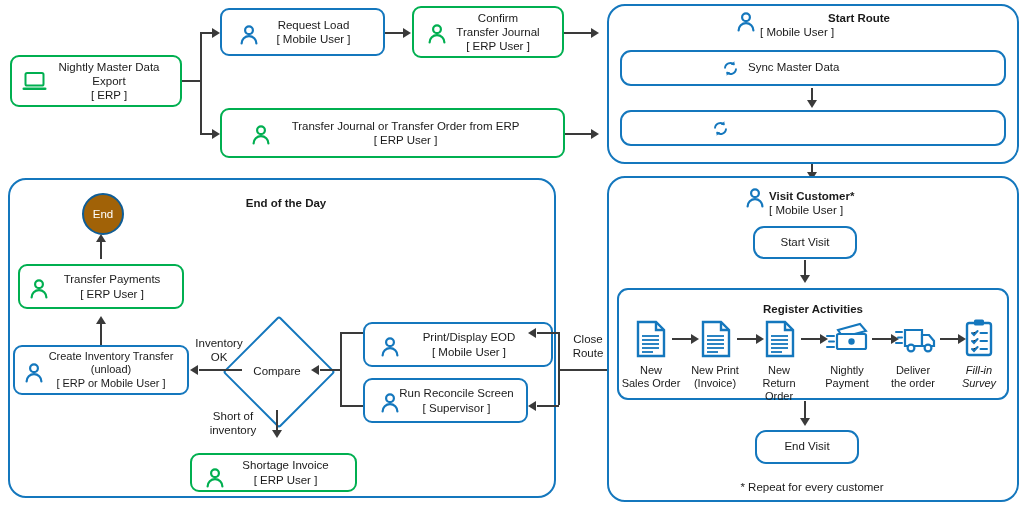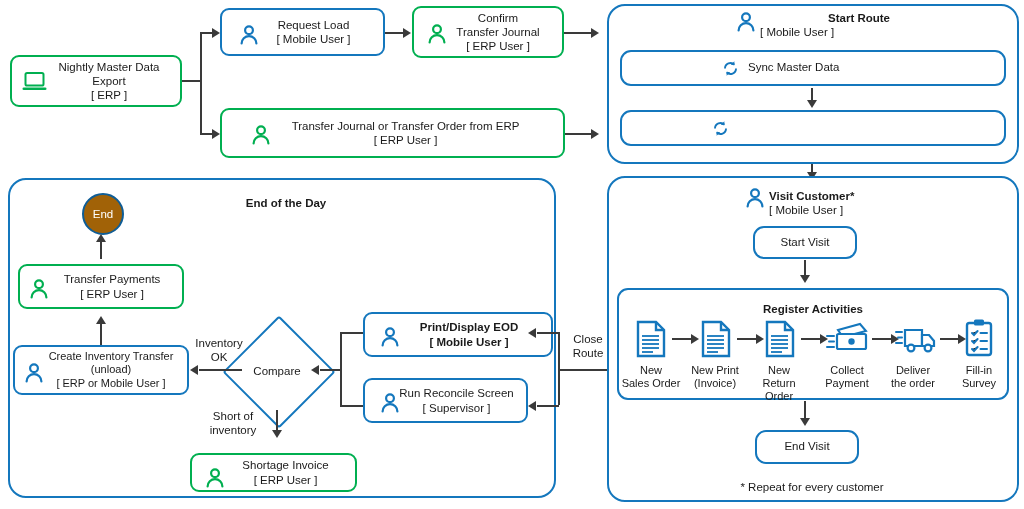--- a/index.html
+++ b/index.html
@@ -248,21 +248,21 @@
       <rect x="11" y="12" width="29" height="15" rx="1.5" fill="#fff" stroke="#1477bd" stroke-width="2.2"></rect>
       <circle cx="25.5" cy="19.5" r="3.2" fill="#1477bd"></circle>
       <g stroke="#1477bd" stroke-width="2" stroke-linecap="round">
         <line x1="1" y1="14" x2="8" y2="14"></line>
           <line x1="3" y1="19.5" x2="8" y2="19.5"></line>
           <line x1="1" y1="25" x2="8" y2="25"></line>
       </g>
     </svg>
   </span>
   <div class="actcell" style="left:816px;top:364px;">
-    <div>Collect</div>
+    <div>Nightly</div>
     <div>Payment</div>
   </div>
   <div class="ln lnh" style="left:872px;top:338px;width:20px;"></div>
   <div class="arrow ar-r" style="left:891px;top:334px;"></div>
 
   <span class="actico" style="left:895px;top:322px;">
     <svg width="44" height="34" viewBox="0 0 44 34">
       <path d="M10 8 H27 V24 H10 Z" fill="#fff" stroke="#1477bd" stroke-width="2.2"></path>
       <path d="M27 13 H34 L39 19 V24 H27 Z" fill="#fff" stroke="#1477bd" stroke-width="2.2"></path>
       <circle cx="16" cy="26" r="3.4" fill="#fff" stroke="#1477bd" stroke-width="2.2"></circle>
@@ -288,21 +288,21 @@
       <g stroke="#1477bd" stroke-width="2" stroke-linecap="round">
         <path d="M9 15 l2 2 l3.6 -4"></path>
           <path d="M9 23 l2 2 l3.6 -4"></path>
           <path d="M9 31 l2 2 l3.6 -4"></path>
         <line x1="17.5" y1="15" x2="24" y2="15"></line>
           <line x1="17.5" y1="23" x2="24" y2="23"></line>
           <line x1="17.5" y1="31" x2="24" y2="31"></line>
       </g>
     </svg>
   </span>
-  <div class="actcell" style="left:948px;top:364px;">
+  <div class="actcell" style="left:948px;top:364px;font-style:italic;">
     <div>Fill-in</div>
     <div>Survey</div>
   </div>
 
   <div class="ln lnv" style="left:804px;top:401px;height:18px;"></div>
   <div class="arrow ar-d" style="left:800px;top:418px;"></div>
 
   <div class="inner" style="left:755px;top:430px;width:104px;height:34px;display:flex;align-items:center;justify-content:center;">
     <span class="label" style="position:static;width:auto;">End Visit</span>
   </div>
@@ -378,21 +378,21 @@
       <div>[ ERP User ]</div>
     </div>
   </div>
 
   <div class="ln lnv" style="left:340px;top:332px;height:75px;"></div>
   <div class="ln lnh" style="left:340px;top:332px;width:24px;"></div>
   <div class="ln lnh" style="left:340px;top:405px;width:24px;"></div>
   <div class="ln lnh" style="left:320px;top:369px;width:22px;"></div>
   <div class="arrow ar-l" style="left:311px;top:365px;"></div>
 
-  <div class="node blue" style="left:363px;top:312px;width:190px;height:45px;font-weight:bold;">
+  <div class="node blue" style="left:363px;top:322px;width:190px;height:45px;">
     <span class="ico" style="left:16px;top:13px;">
       <svg width="18" height="20" viewBox="0 0 18 20">
         <circle cx="9" cy="5.2" r="3.9" fill="none" stroke="#1477bd" stroke-width="2.2"></circle>
         <path d="M1.6 18.5 a7.4 7.4 0 0 1 14.8 0" fill="none" stroke="#1477bd" stroke-width="2.2" stroke-linecap="round"></path>
       </svg>
     </span>
     <div class="txt" style="padding-left:22px;">
       <div>Print/Display EOD</div>
       <div>[ Mobile User ]</div>
     </div>

